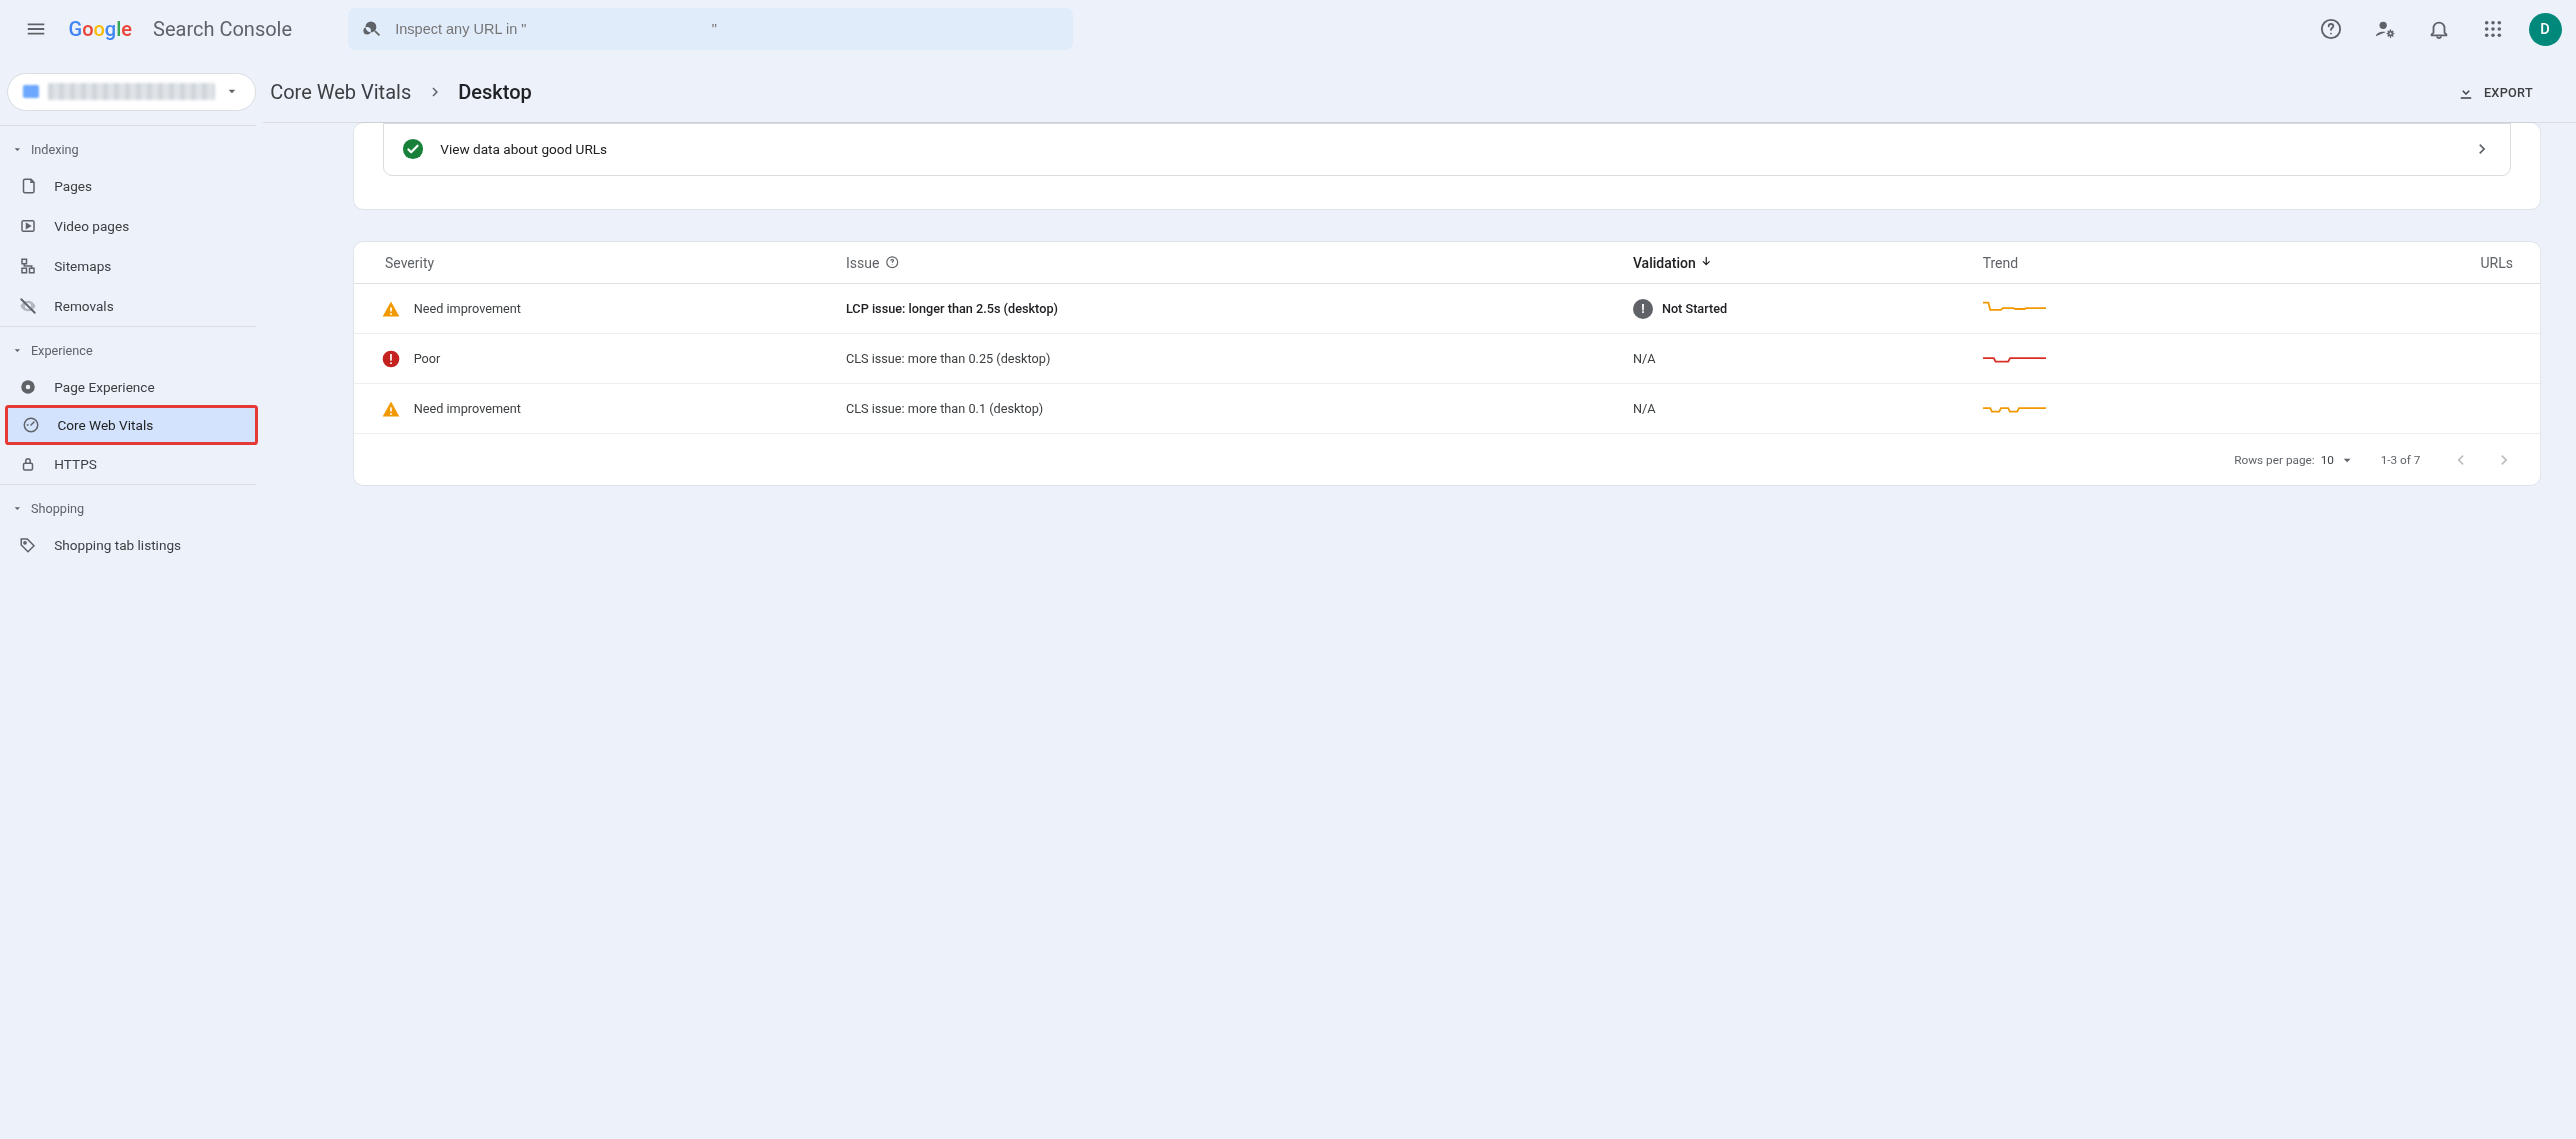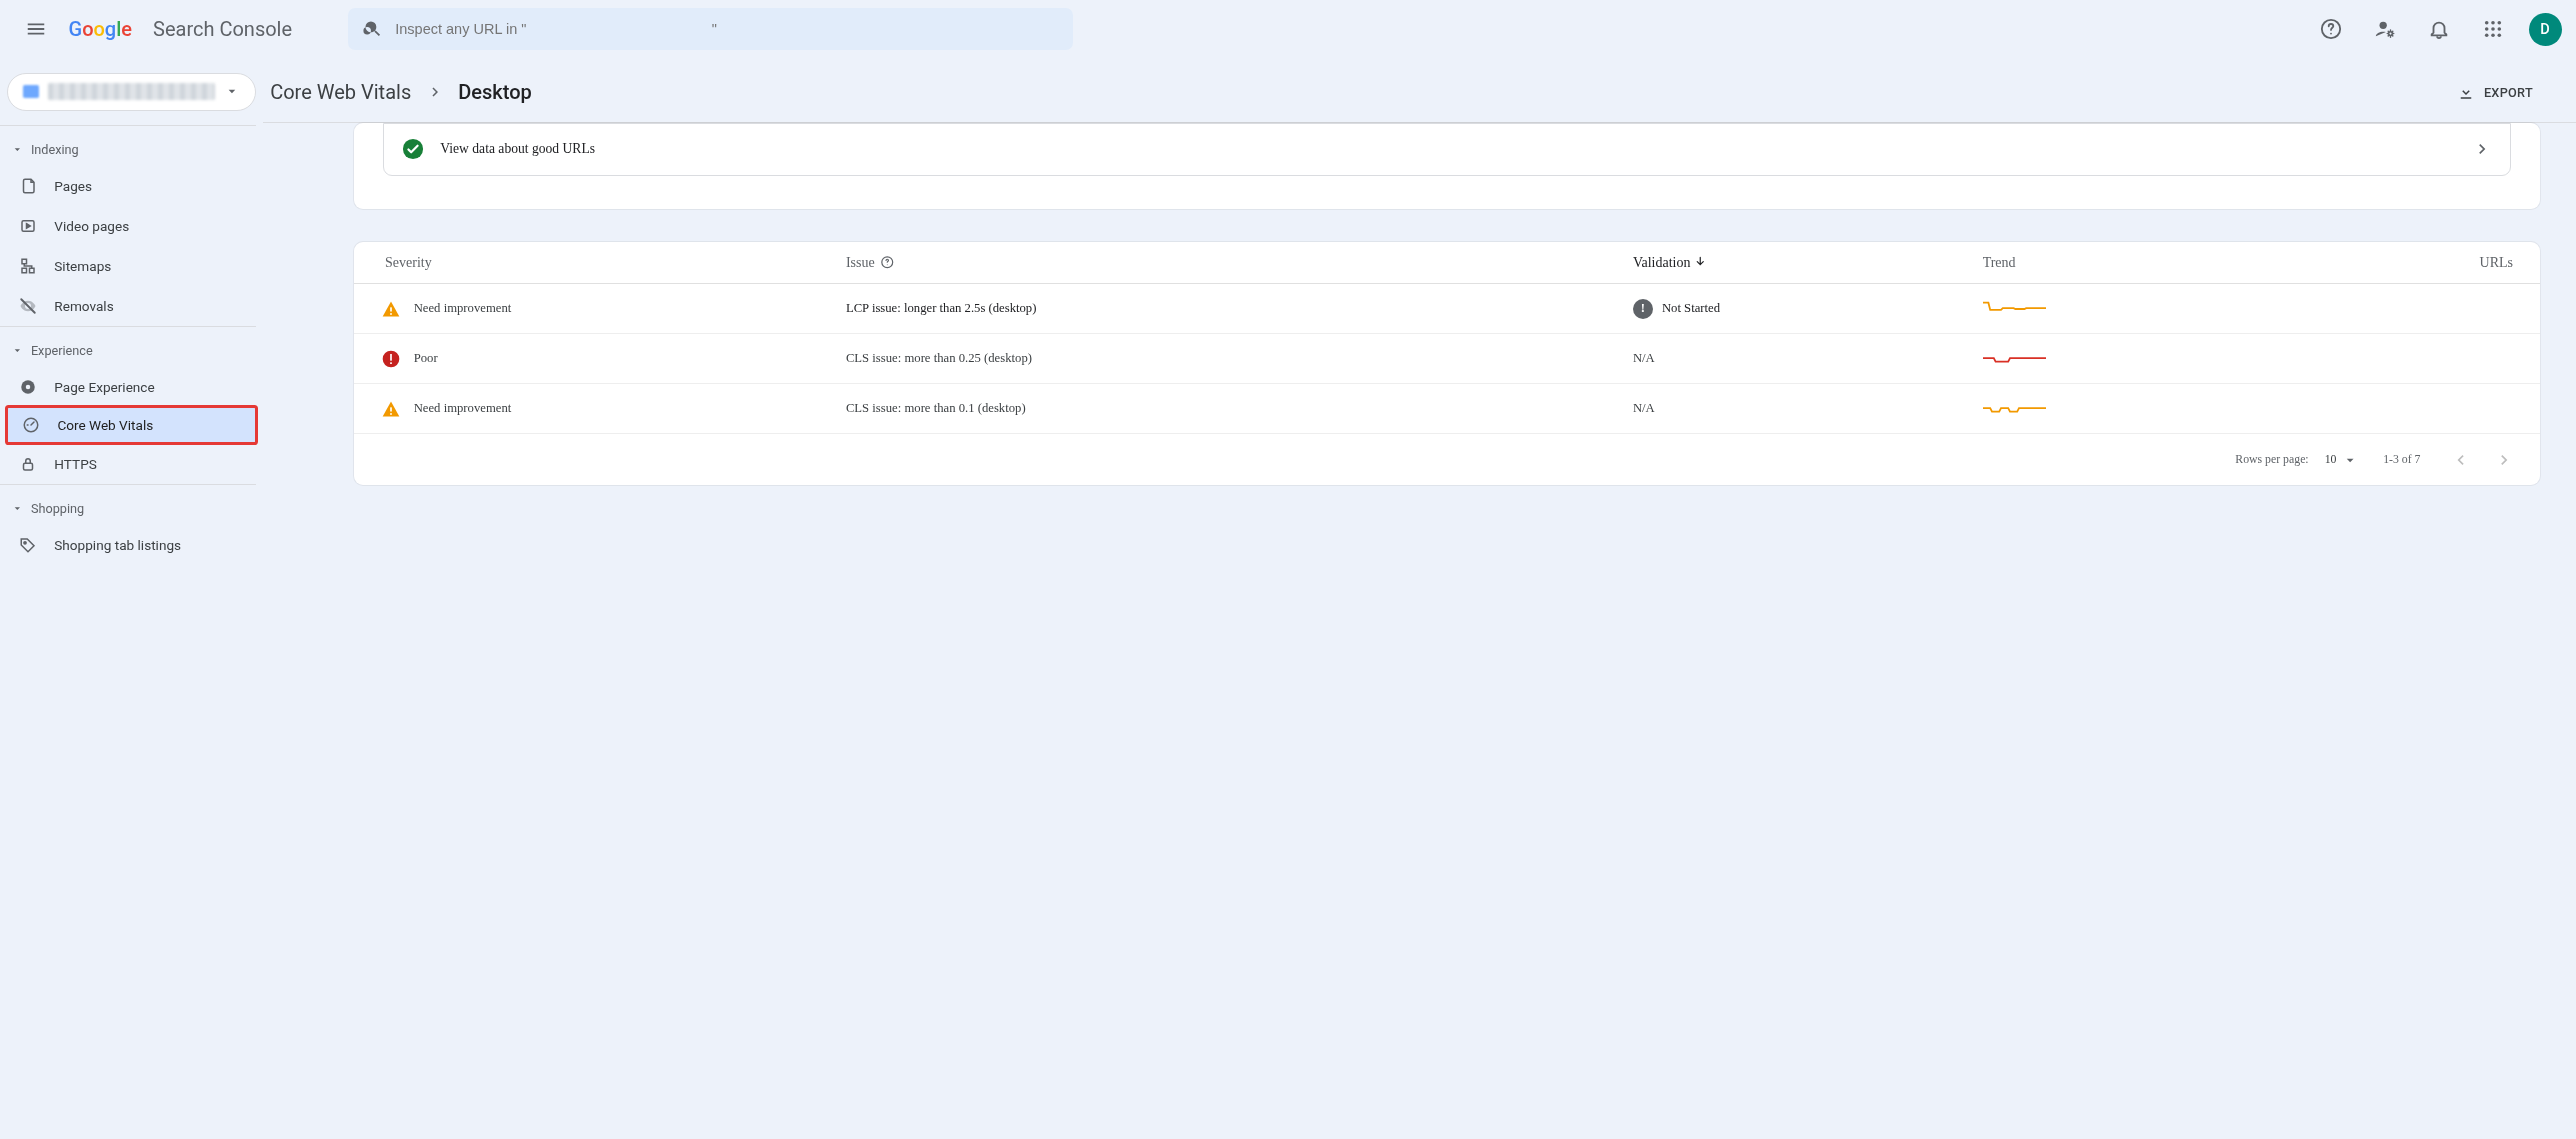--- a/index.html
+++ b/index.html
@@ -40,21 +40,21 @@
     .nav-item-highlight { border: 3.6px solid #e53935; border-radius: 3.6px; margin: -1.8px 5.4px -1.8px 5.4px; padding-left: 12.7px; }
     .nav-icon { width: 20px; height: 20px; display: flex; align-items: center; justify-content: center; color: #5f6368; flex-shrink: 0; }
     .nav-item.active .nav-icon { color: #3c4043; }
     
     .main { flex: 1; display: flex; flex-direction: column; overflow-y: auto; }
     .page-header { display: flex; align-items: center; padding: 22px 43px 18px 7.2px; }
     .breadcrumb { display: flex; align-items: center; gap: 14.5px; font-size: 20px; color: #3c4043; }
     .breadcrumb .current { font-weight: 500; color: #202124; }
     .export-btn { margin-left: auto; display: flex; align-items: center; gap: 9px; color: #3c4043; font-size: 12.7px; font-weight: 500; cursor: pointer; letter-spacing: 0.3px; }
     .main-divider { height: 0.9px; background: #dadce0; margin-right: 0; }
-    .content-area { padding: 0 36px 36px 91px; font-family: Liberation Serif, serif; }
+    .content-area { padding: 0 36px 36px 91px; }
     
     .card { background: #fff; border-radius: 9px; box-shadow: 0 0 0 0.9px rgba(60,64,67,.08); }
     .good-url-row { display: flex; align-items: center; height: 53px; padding: 0 18px; gap: 16.3px; cursor: pointer; border: 0.9px solid #dadce0; border-radius: 0 0 9px 9px; border-top: 0.9px solid #dadce0; margin: 0 29px 0 29px; }
     .good-url-wrapper { background: #fff; border-radius: 9px; padding-bottom: 33px; margin-bottom: 33px; }
     .chev { margin-left: auto; color: #5f6368; }
     
     .issues-card { padding: 0; background:#fff; border-radius: 9px;}
     .issues-header { display: flex; align-items: flex-start; padding: 25px 25px 18px 25px; }
     .issues-title { font-size: 22px; color: #202124; margin-bottom: 5.4px; }
     .issues-sub { font-size: 13.6px; color: #5f6368; }
@@ -68,21 +68,21 @@
     .sev-cell { display: flex; align-items: center; gap: 12.7px; }
     .issue-cell strong { font-weight: 500; color: #202124; }
     .val-cell { display: flex; align-items: center; gap: 9px; }
     .val-icon { width: 20px; height: 20px; border-radius: 50%; background: #5f6368; display: flex; align-items: center; justify-content: center; color: #fff; font-size: 12.7px; font-weight: bold; }
     .trend-spark { width: 63px; height: 20px; }
     .url-blur { width: 18px; height: 14.5px; background: #d0d0d0; filter: blur(1.8px); margin-left: auto; }
     .th-validation { display: inline-flex; align-items: center; gap: 3px; color: #202124; font-weight: 500; }
     .th-issue { display: inline-flex; align-items: center; gap: 5.4px; }
     
     .table-footer { display: flex; align-items: center; justify-content: flex-end; gap: 25px; padding: 11px 22px; color: #5f6368; font-size: 11.8px; }
-    .rpp { display: flex; align-items: center; gap: 16px; }
+    .rpp { display: flex; align-items: center; gap: 6px; }
     .page-nav { display: flex; align-items: center; gap: 14.5px; }
     .page-nav .navbtn { width: 29px; height: 29px; display: flex; align-items: center; justify-content: center; cursor: pointer; color: #5f6368; }
     
     svg { display: block; }
   </style>
 </head>
 <body>
 
 <div class="app">
 

